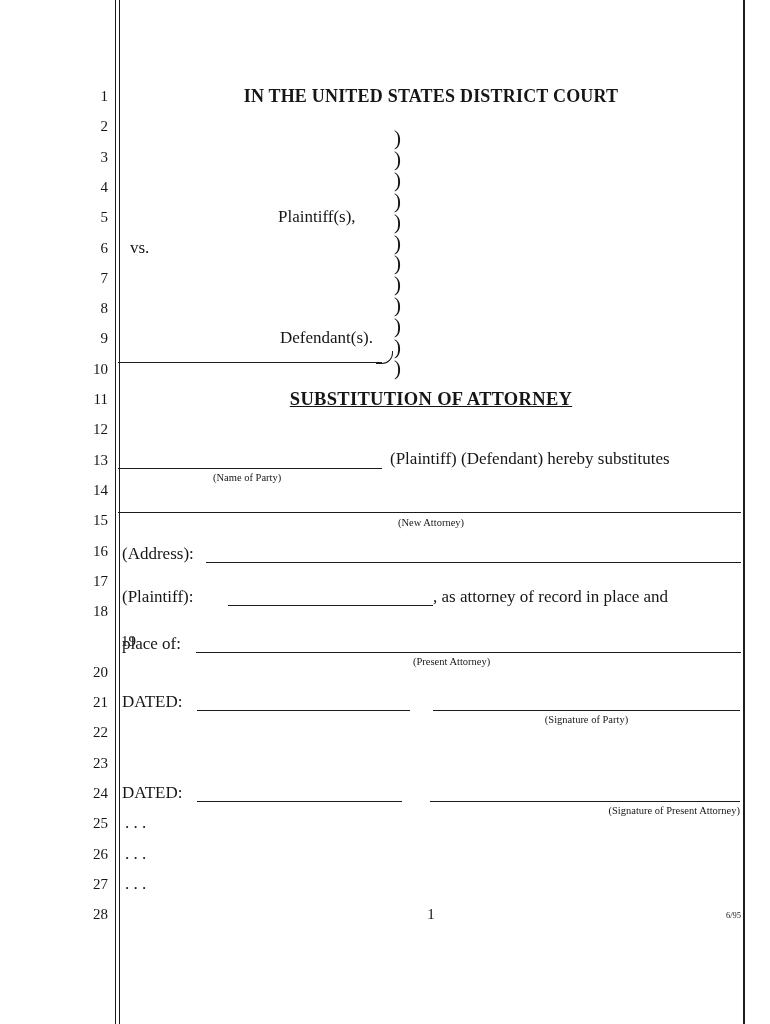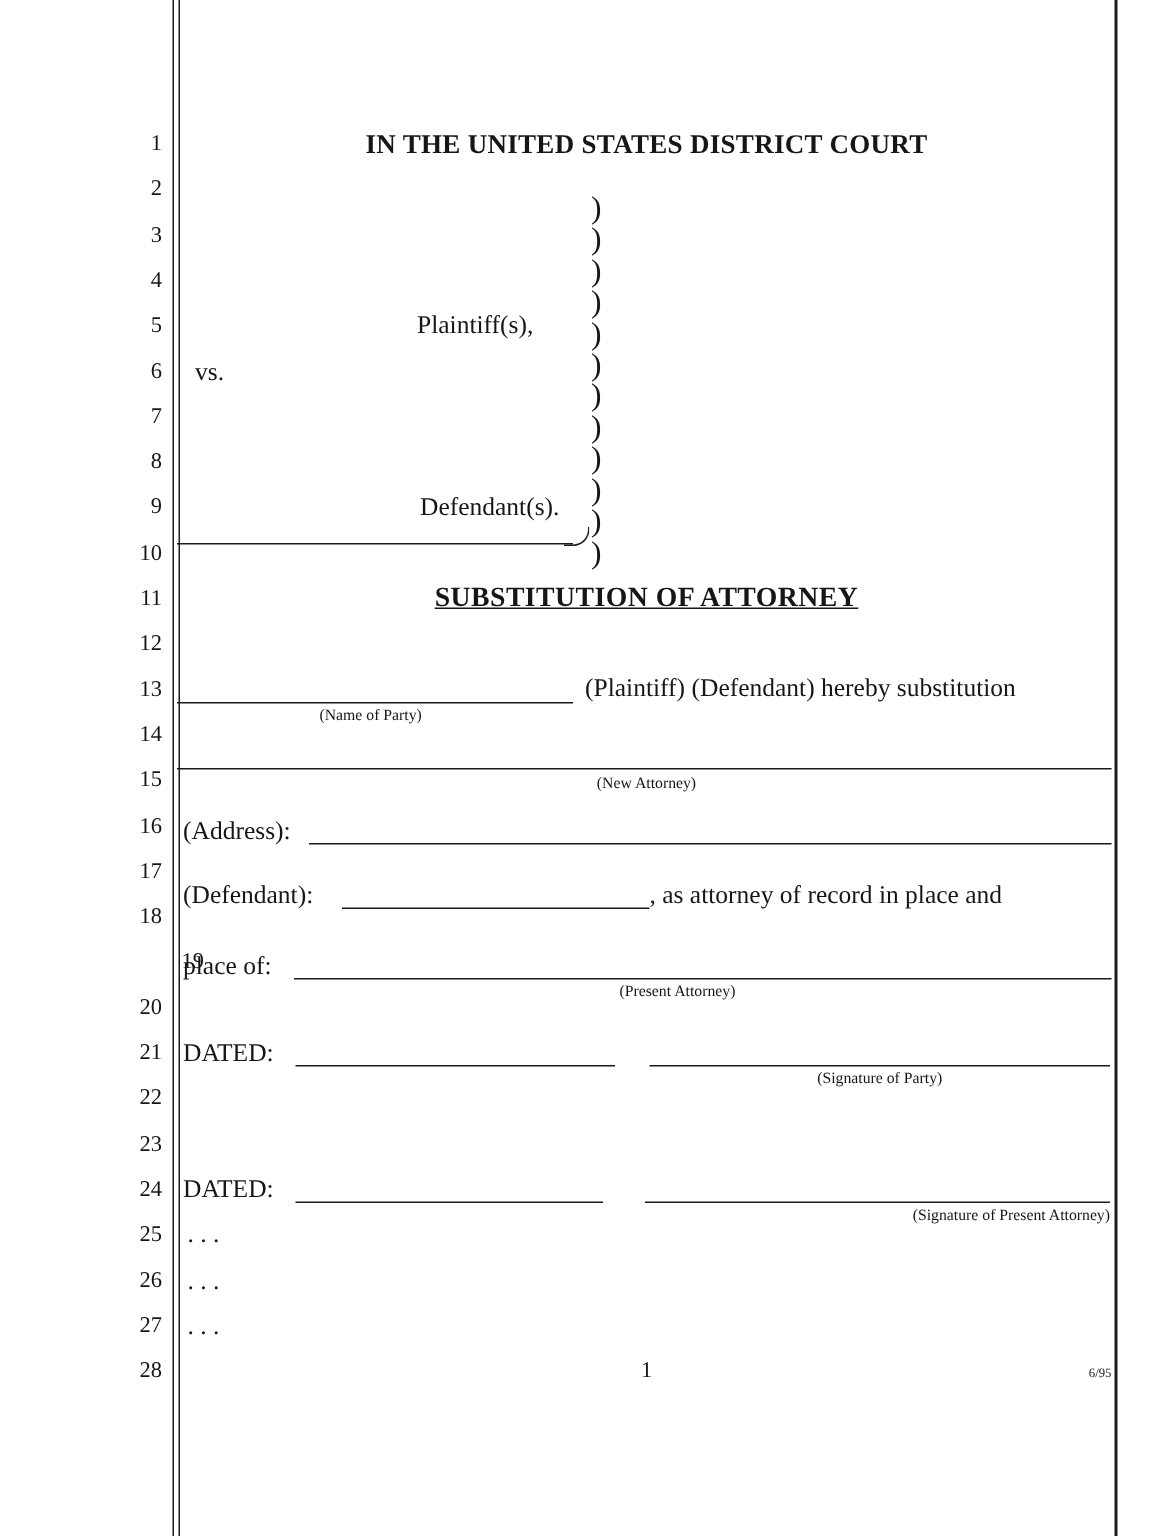--- a/index.html
+++ b/index.html
@@ -89,30 +89,30 @@
   <div class="abs t" style="left:130px;top:237px;">vs.</div>
   <div class="abs t" style="left:280px;top:327px;">Defendant(s).</div>
   <div class="abs blank" style="left:118px;top:362px;width:264px;"></div>
   <div class="abs curl"></div>
 
   <div class="abs heading" style="top:388px;">
     <span>SUBSTITUTION OF ATTORNEY</span>
   </div>
 
   <div class="abs blank" style="left:118px;top:468px;width:264px;"></div>
-  <div class="abs t" style="left:390px;top:448px;">(Plaintiff) (Defendant) hereby substitution</div>
+  <div class="abs t" style="left:390px;top:448px;">(Plaintiff) (Defendant) hereby substitutes</div>
   <div class="abs small" style="left:213px;top:472px;">(Name of Party)</div>
 
   <div class="abs blank" style="left:118px;top:512px;width:623px;"></div>
   <div class="abs small center626" style="top:517px;">(New Attorney)</div>
 
   <div class="abs t" style="left:122px;top:543px;">(Address):</div>
   <div class="abs blank" style="left:206px;top:562px;width:535px;"></div>
 
-  <div class="abs t" style="left:122px;top:586px;">(Defendant):</div>
+  <div class="abs t" style="left:122px;top:586px;">(Plaintiff):</div>
   <div class="abs blank" style="left:228px;top:605px;width:205px;"></div>
   <div class="abs t" style="left:433px;top:586px;">, as attorney of record in place and</div>
 
   <div class="abs t" style="left:122px;top:633px;">place of:</div>
   <div class="abs blank" style="left:196px;top:652px;width:545px;"></div>
   <div class="abs small" style="left:413px;top:656px;">(Present Attorney)</div>
 
   <div class="abs t" style="left:122px;top:691px;">DATED:</div>
   <div class="abs blank" style="left:197px;top:710px;width:213px;"></div>
   <div class="abs blank" style="left:433px;top:710px;width:307px;"></div>

